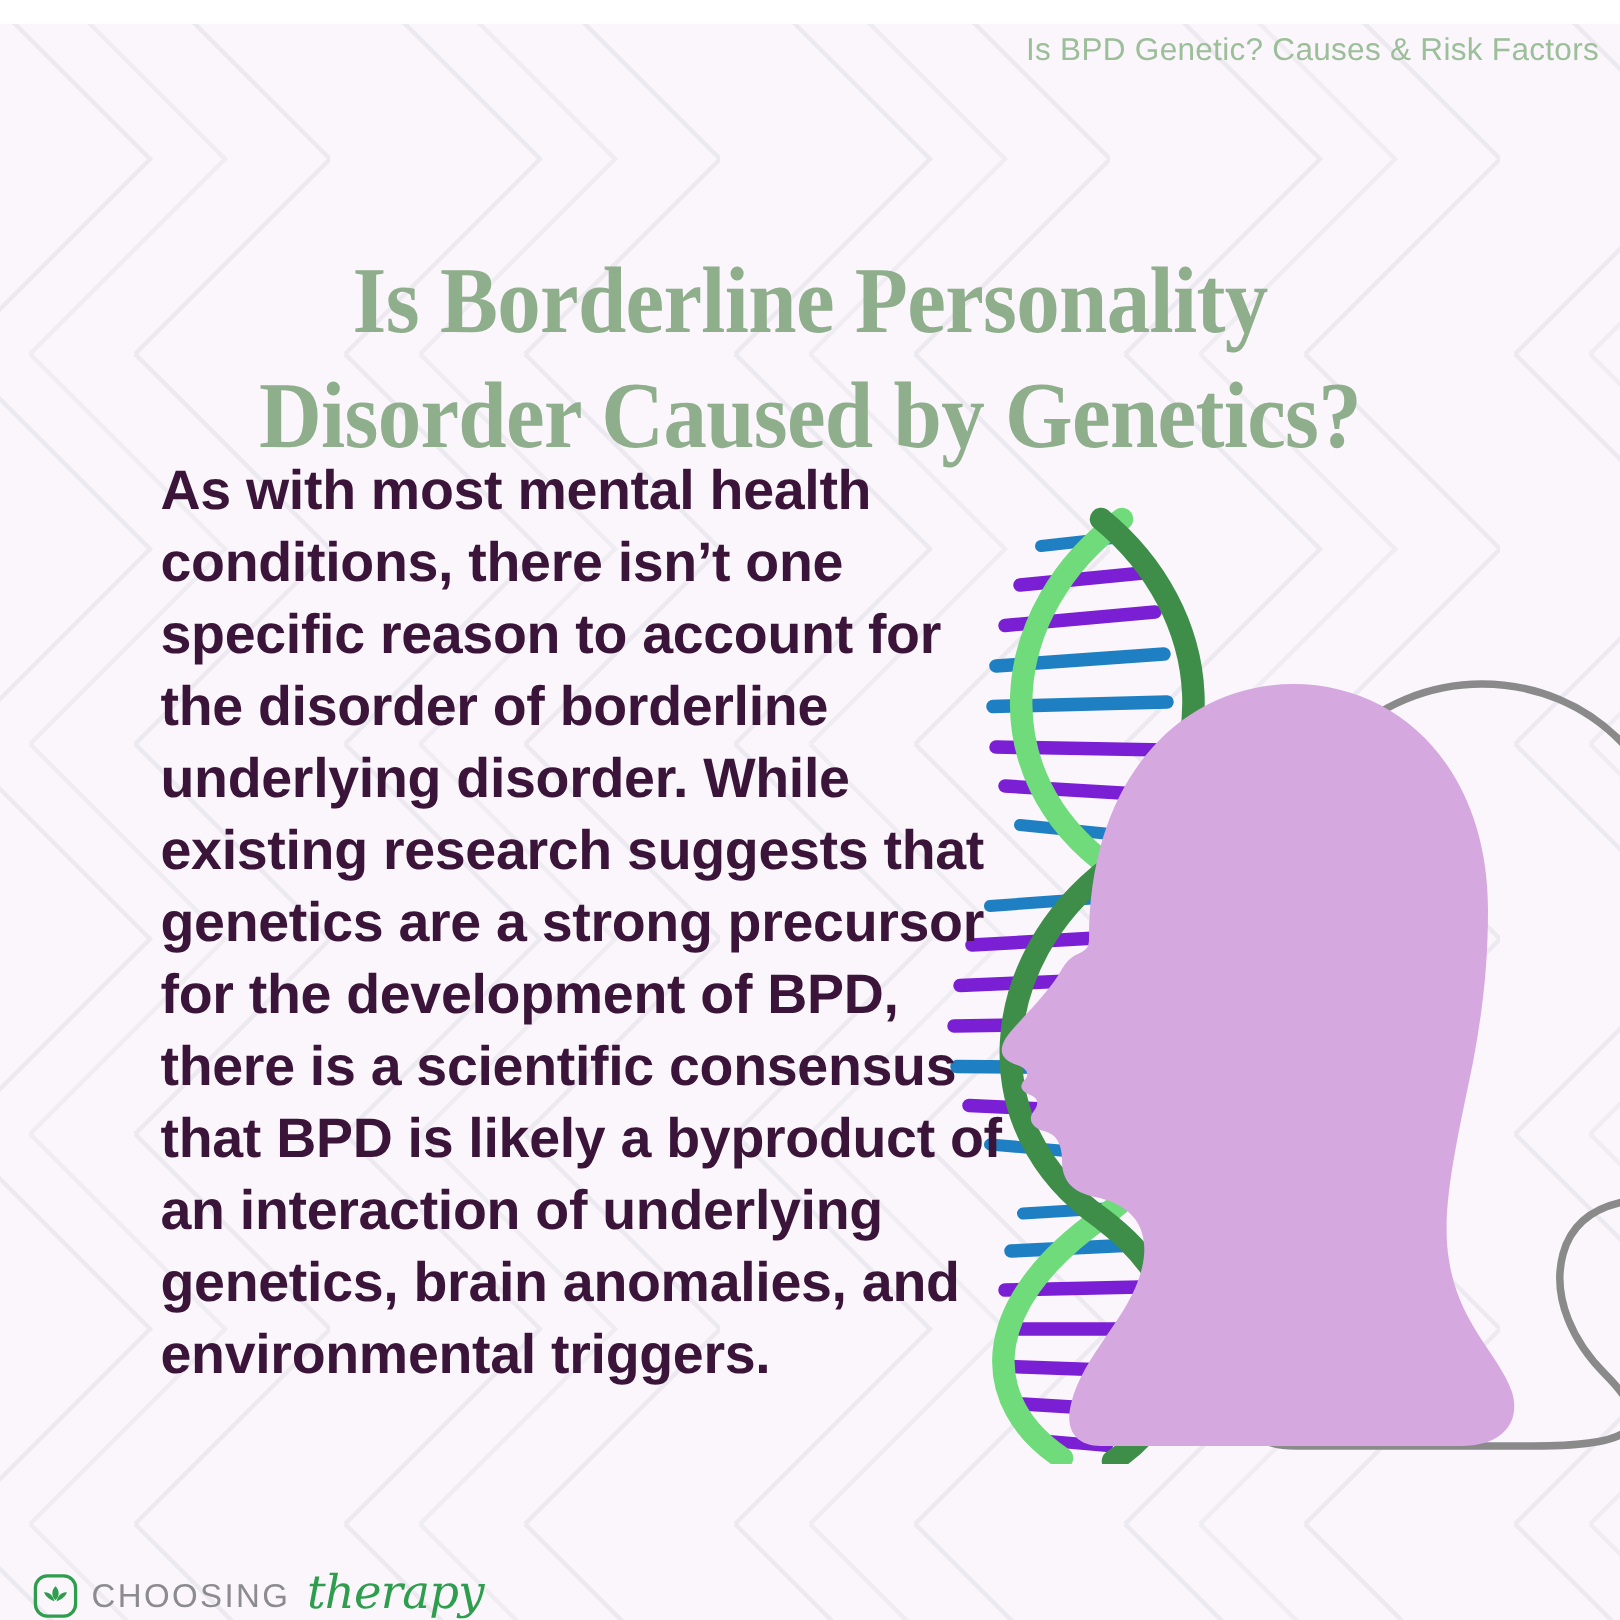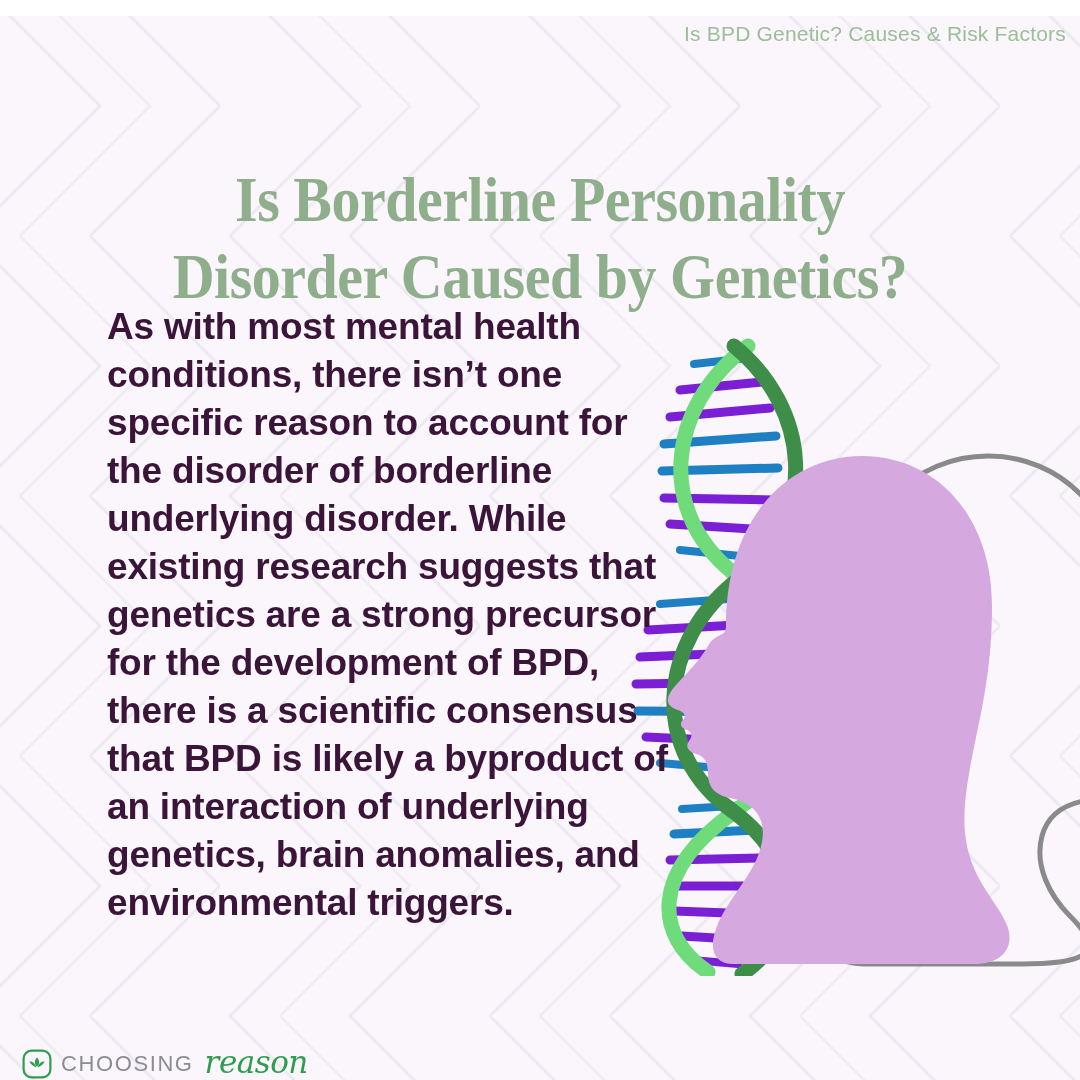--- a/index.html
+++ b/index.html
@@ -242,16 +242,16 @@
   </svg>
 
   <div class="logo">
     <svg width="30" height="30" viewBox="0 0 30 30">
       <rect x="1.6" y="1.6" width="26.8" height="26.8" rx="8" ry="8" fill="none" stroke="#2E9E4E" stroke-width="2.2"></rect>
       <path d="M15 8.5 C 12.2 11, 12.2 15.4, 15 17.8 C 17.8 15.4, 17.8 11, 15 8.5 Z" fill="#2E9E4E"></path>
       <path d="M14.3 18.6 C 11.8 17.4, 8.6 15.8, 7.4 12.6 C 10.8 12.2, 13.4 14.6, 14.3 18.6 Z" fill="#2E9E4E"></path>
       <path d="M15.7 18.6 C 18.2 17.4, 21.4 15.8, 22.6 12.6 C 19.2 12.2, 16.6 14.6, 15.7 18.6 Z" fill="#2E9E4E"></path>
     </svg>
     <span class="logo-word">Choosing</span>
-    <span class="logo-script">reason</span>
+    <span class="logo-script">therapy</span>
   </div>
 
 </div>
 
 </body></html>

